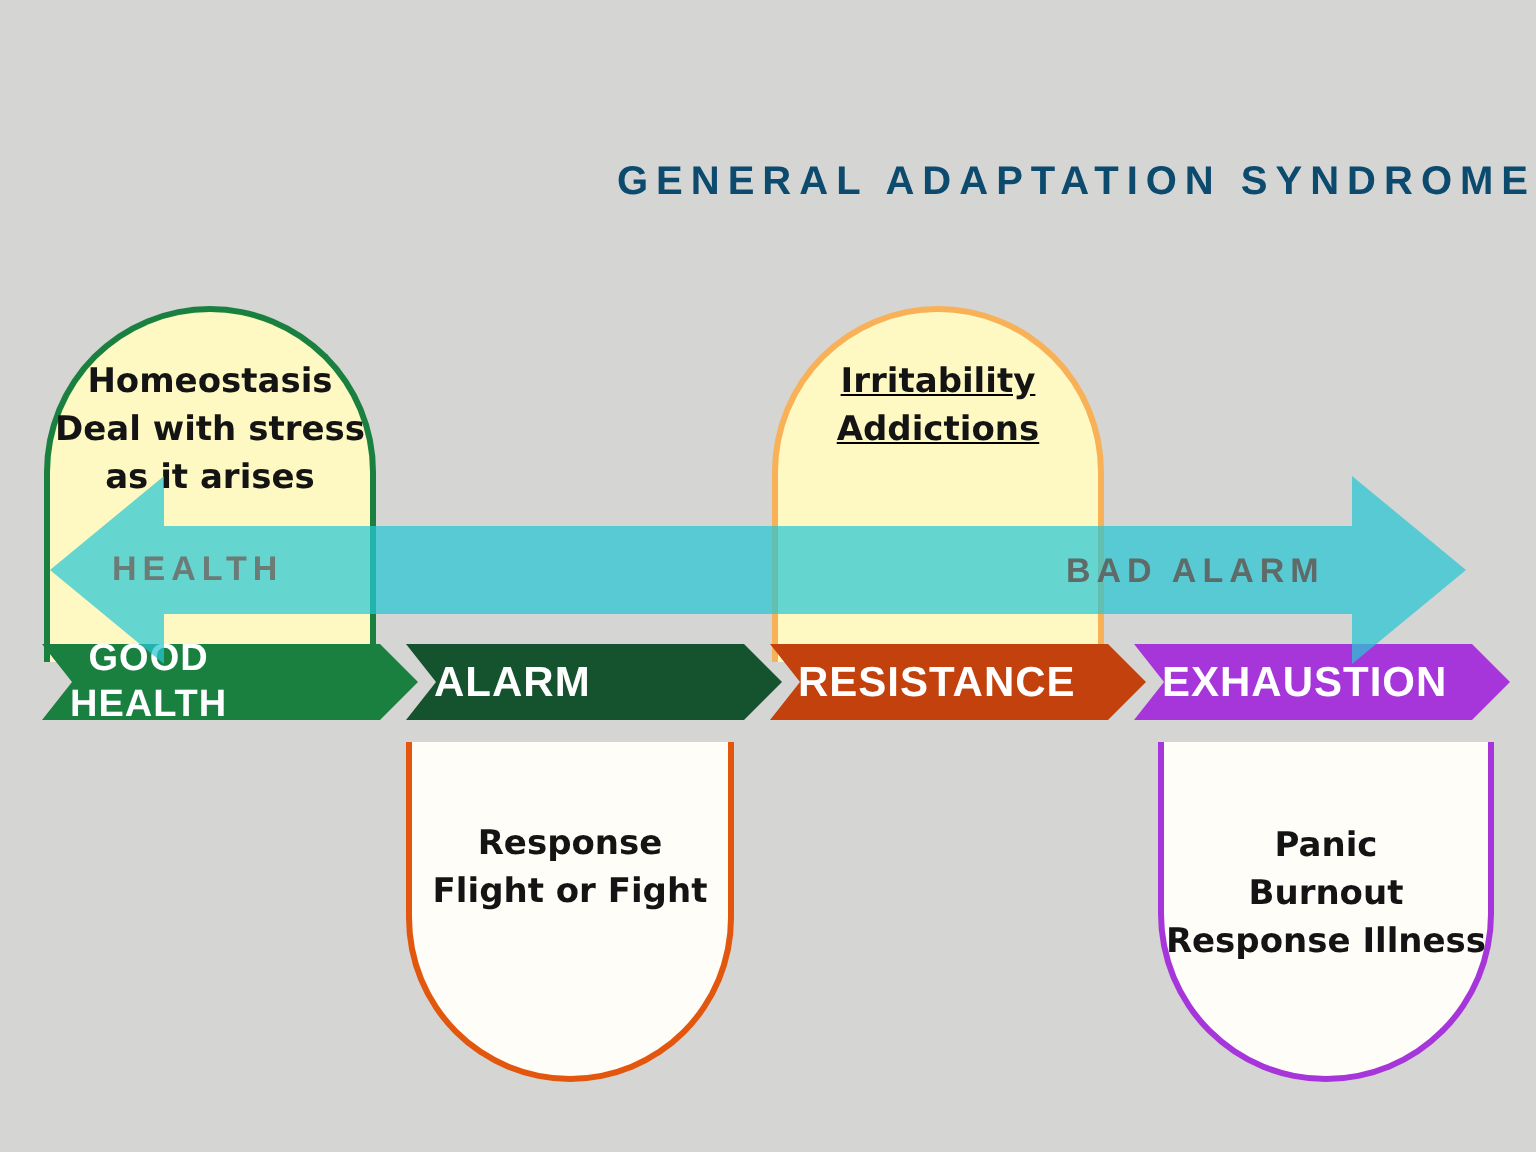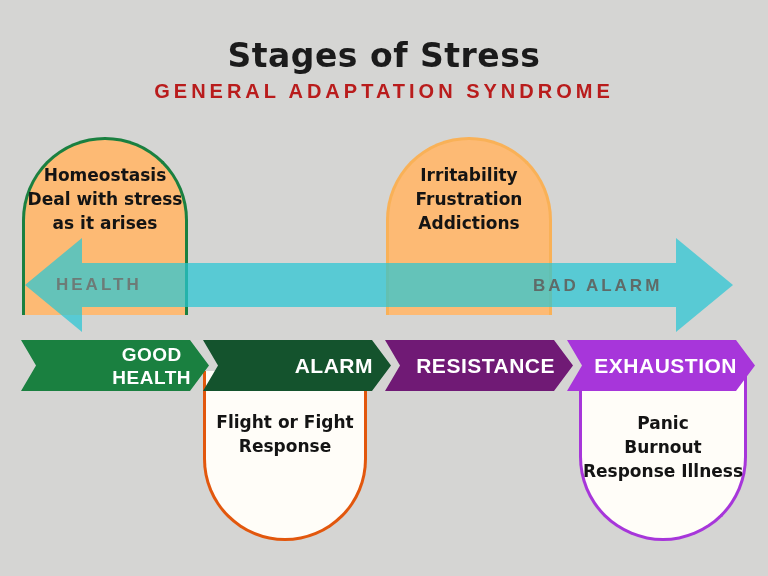--- a/index.html
+++ b/index.html
@@ -12,35 +12,35 @@
   }
   
   .title{
     position:absolute;top:36px;left:0;width:768px;
     text-align:center;
     font-size:33px;font-weight:700;color:#1b1b1b;
     letter-spacing:0.5px;
   }
   .subtitle{
     position:absolute;top:80px;left:0;width:768px;
-    text-align:center;
+    text-align:right;
     font-family:"Liberation Sans", sans-serif;
-    font-size:20px;font-weight:700;color:#b91c1c;
+    font-size:20px;font-weight:700;color:#0c4a6e;
     letter-spacing:4px;
   }
   
   .arch-top{
-    position:absolute;top:137px;height:178px;
-    background:#fdba74;
+    position:absolute;top:153px;height:178px;
+    background:#fef9c3;
     border:3px solid;border-bottom:none;
     box-sizing:border-box;
     z-index:1;
   }
   .arch-green{left:22px;width:166px;border-color:#1a8040;border-radius:83px 83px 0 0;}
-  .arch-amber{left:386px;width:166px;border-color:#f9b157;border-radius:83px 83px 0 0;}
+  .arch-amber{left:386px;width:166px;border-color:#f9b157;border-radius:83px 83px 0 0;text-decoration:underline;}
   .arch-top .note{
     padding-top:23px;
     text-align:center;
     font-size:17px;font-weight:600;color:#141414;
     line-height:24px;
   }
   
   .arch-bottom{
     position:absolute;top:371px;height:170px;
     background:#fffdf8;
@@ -53,77 +53,75 @@
   .arch-bottom .note{
     text-align:center;
     font-size:17px;font-weight:600;color:#141414;
     line-height:24px;
   }
   .arch-orange .note{padding-top:39px;}
   .arch-purple .note{padding-top:40px;}
   .note .line{display:block;}
   
   .banner{
-    position:absolute;top:340px;height:51px;width:188px;
+    position:absolute;top:322px;height:38px;width:188px;
     clip-path:polygon(0 0,169px 0,188px 50%,169px 100%,0 100%,15px 50%);
-    display:flex;align-items:center;justify-content:flex-end;
+    display:flex;align-items:center;justify-content:flex-start;
     box-sizing:border-box;
     padding-left:14px;padding-right:18px;
     z-index:2;
   }
   .banner .label{
     font-family:"Liberation Sans", sans-serif;
     color:#ffffff;font-weight:700;
     font-size:21px;letter-spacing:0.5px;
     text-align:center;line-height:23px;
   }
   .banner-good{left:21px;background:#1a8040;}
   .banner-good .label{font-size:19px;}
   .banner-alarm{left:203px;background:#14532d;}
-  .banner-resistance{left:385px;background:#701a75;}
+  .banner-resistance{left:385px;background:#c2410c;}
   .banner-exhaustion{left:567px;background:#a736da;}
   .banner-good .label .line{display:block;}
   
   .arrow-svg{position:absolute;left:0;top:230px;z-index:5;}
   .arrow-label{
     position:absolute;z-index:6;
     font-family:"Liberation Sans", sans-serif;
     font-weight:700;font-size:17px;letter-spacing:3px;
   }
   .arrow-label-left{left:56px;top:275px;color:#6d7b77;}
   .arrow-label-right{left:533px;top:276px;color:#5f6b68;}
 </style>
 </head>
 <body>
 
 <div class="canvas">
 
-  <div class="title">Stages of Stress</div>
   <div class="subtitle">GENERAL ADAPTATION SYNDROME</div>
 
   <div class="arch-top arch-green">
     <div class="note">
       <span class="line">Homeostasis</span>
       <span class="line">Deal with stress</span>
       <span class="line">as it arises</span>
     </div>
   </div>
 
   <div class="arch-top arch-amber">
     <div class="note">
       <span class="line">Irritability</span>
-      <span class="line">Frustration</span>
       <span class="line">Addictions</span>
     </div>
   </div>
 
   <div class="arch-bottom arch-orange">
     <div class="note">
+      <span class="line">Response</span>
       <span class="line">Flight or Fight</span>
-      <span class="line">Response</span>
     </div>
   </div>
 
   <div class="arch-bottom arch-purple">
     <div class="note">
       <span class="line">Panic</span>
       <span class="line">Burnout</span>
       <span class="line">Response Illness</span>
     </div>
   </div>

